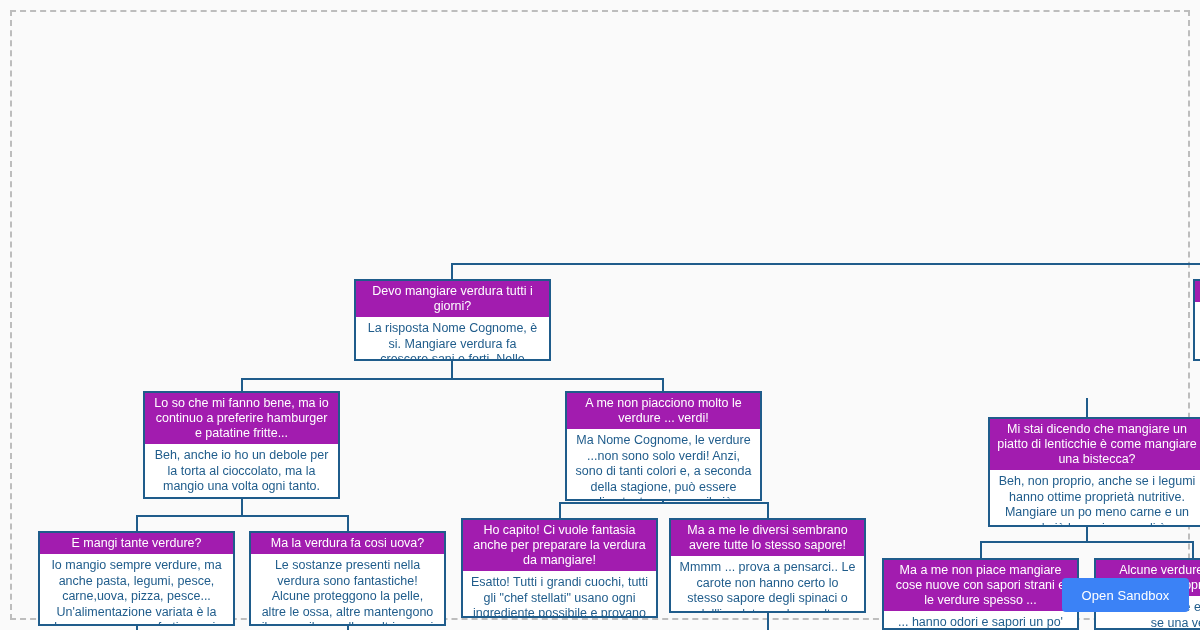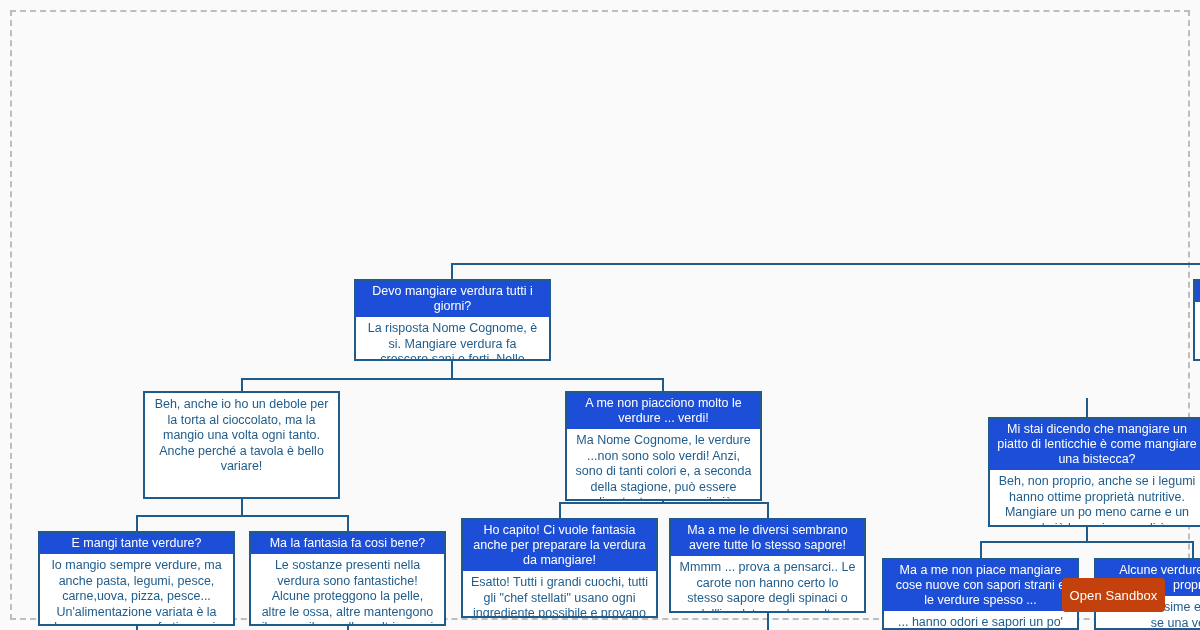--- a/index.html
+++ b/index.html
@@ -43,21 +43,21 @@
 
   
   .node {
     position: absolute;
     box-sizing: border-box;
     border: 2px solid #1f5c8b;
     background: #ffffff;
     overflow: hidden;
   }
   .node .hdr {
-    background: #1d4ed8;
+    background: #a21caf;
     color: #ffffff;
     text-align: center;
     font-size: 12.5px;
     line-height: 15px;
     padding: 3px 6px;
     box-sizing: border-box;
   }
   .node .bdy {
     color: #1f5c8b;
     text-align: center;
@@ -66,23 +66,23 @@
     padding: 4px 7px 0 7px;
     box-sizing: border-box;
     overflow: hidden;
   }
 
   
   #open-sandbox {
     position: absolute;
     left: 1062px;
     top: 578px;
-    width: 103px;
+    width: 127px;
     height: 34px;
-    background: #c2410c;
+    background: #3b82f6;
     color: #ffffff;
     border-radius: 4px;
     font-size: 13px;
     display: flex;
     align-items: center;
     justify-content: center;
     cursor: pointer;
     z-index: 50;
     letter-spacing: .1px;
   }
@@ -120,30 +120,31 @@
   <div class="conn h" style="left:980px; top:541px; width:213px;"></div>
   <div class="conn v" style="left:980px; top:541px; height:17px;"></div>
   <div class="conn v" style="left:1192px; top:541px; height:17px;"></div>
 
   <div class="node" style="left:354px; top:279px; width:197px; height:82px;">
     <div class="hdr">Devo mangiare verdura tutti i giorni?</div>
     <div class="bdy">La risposta Nome Cognome, è si. Mangiare verdura fa crescere sani e forti. Nelle verdure infatti ci sono sostanze fondamentali (vitamine e sali minerali) che aiutano il tuo corpo</div>
   </div>
 
   <div class="node" style="left:143px; top:391px; width:197px; height:108px;">
+    <div class="hdr">Lo so che mi fanno bene, ma io continuo a preferire hamburger e patatine fritte...</div>
     <div class="bdy">Beh, anche io ho un debole per la torta al cioccolato, ma la mangio una volta ogni tanto. Anche perché a tavola è bello variare!</div>
   </div>
 
   <div class="node" style="left:38px; top:531px; width:197px; height:95px;">
     <div class="hdr">E mangi tante verdure?</div>
     <div class="bdy">Io mangio sempre verdure, ma anche pasta, legumi, pesce, carne,uova, pizza, pesce... Un'alimentazione variata è la base per crescere forti e sani. Se vuoi saperne di più, continua</div>
   </div>
 
   <div class="node" style="left:249px; top:531px; width:197px; height:95px;">
-    <div class="hdr">Ma la fantasia fa cosi bene?</div>
+    <div class="hdr">Ma la verdura fa cosi uova?</div>
     <div class="bdy">Le sostanze presenti nella verdura sono fantastiche! Alcune proteggono la pelle, altre le ossa, altre mantengono il cuore, il cervello e altri organi in buona salute... Insomma,</div>
   </div>
 
   <div class="node" style="left:565px; top:391px; width:197px; height:110px;">
     <div class="hdr">A me non piacciono molto le verdure ... verdi!</div>
     <div class="bdy">Ma Nome Cognome, le verdure ...non sono solo verdi! Anzi, sono di tanti colori e, a seconda della stagione, può essere divertente provarne il più possibile!! Cotte, crude o sulla pizza</div>
   </div>
 
   <div class="node" style="left:461px; top:518px; width:197px; height:100px;">
     <div class="hdr">Ho capito! Ci vuole fantasia anche per preparare la verdura da mangiare!</div>

